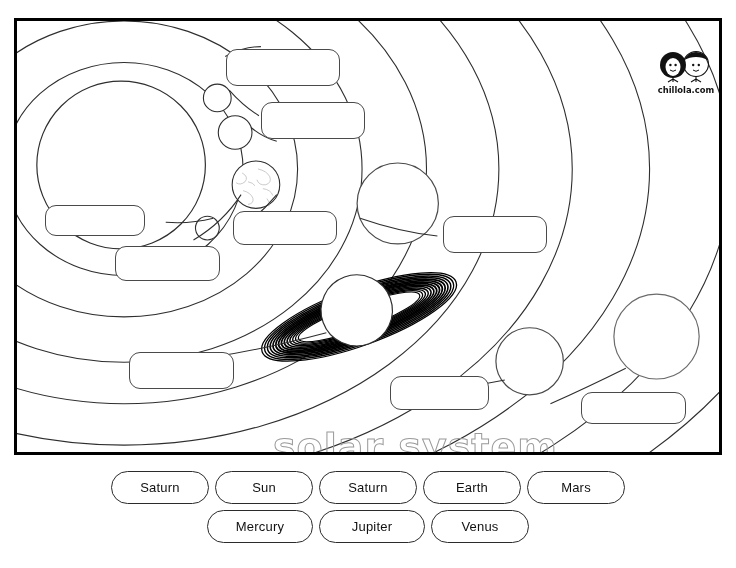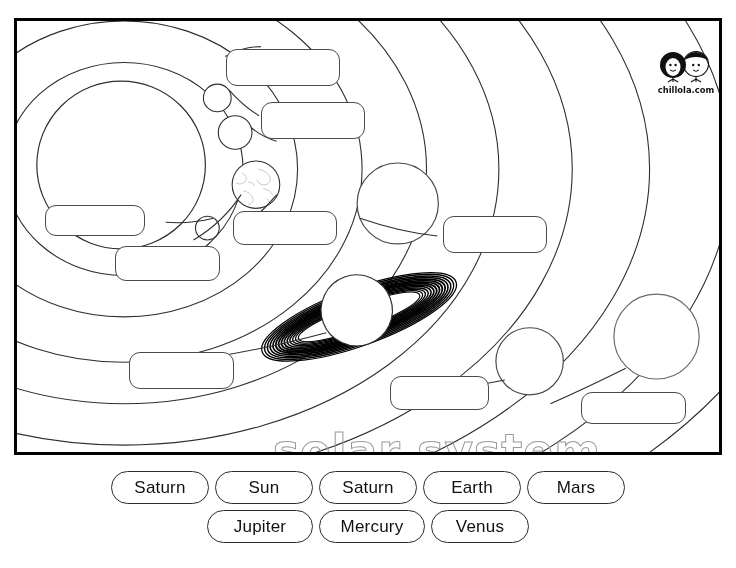--- a/index.html
+++ b/index.html
@@ -53,21 +53,21 @@
     z-index: 6;
   }
 
   
   #diagram-title {
     position: absolute;
     z-index: 5;
     left: 256px;
     top: 404px;
     font-family: "DejaVu Sans", sans-serif;
-    font-size: 44px;
+    font-size: 38px;
     font-weight: 700;
     letter-spacing: 1px;
     color: transparent;
     -webkit-text-stroke: 1px #9a9a9a;
     white-space: nowrap;
     user-select: none;
   }
 
   
   #logo {
@@ -101,21 +101,21 @@
   .word-pill {
     box-sizing: border-box;
     height: 33px;
     border: 1.4px solid #2b2b2b;
     border-radius: 17px;
     background: #ffffff;
     display: flex;
     align-items: center;
     justify-content: center;
     font-family: "Liberation Sans", sans-serif;
-    font-size: 17px;
+    font-size: 13px;
     color: #111111;
     margin: 0 3px;
     padding: 0 10px;
     min-width: 98px;
     white-space: nowrap;
     letter-spacing: 0.2px;
   }
   .word-pill.wide { min-width: 106px; }
 </style>
 </head>
@@ -258,19 +258,19 @@
 
     <div class="bank-row" id="bank-row-1">
       <div class="word-pill">Saturn</div>
       <div class="word-pill">Sun</div>
       <div class="word-pill">Saturn</div>
       <div class="word-pill">Earth</div>
       <div class="word-pill">Mars</div>
     </div>
 
     <div class="bank-row" id="bank-row-2">
+      <div class="word-pill wide">Mercury</div>
       <div class="word-pill wide">Jupiter</div>
-      <div class="word-pill wide">Mercury</div>
       <div class="word-pill">Venus</div>
     </div>
   </div>
 
 </div>
 
 </body></html>

